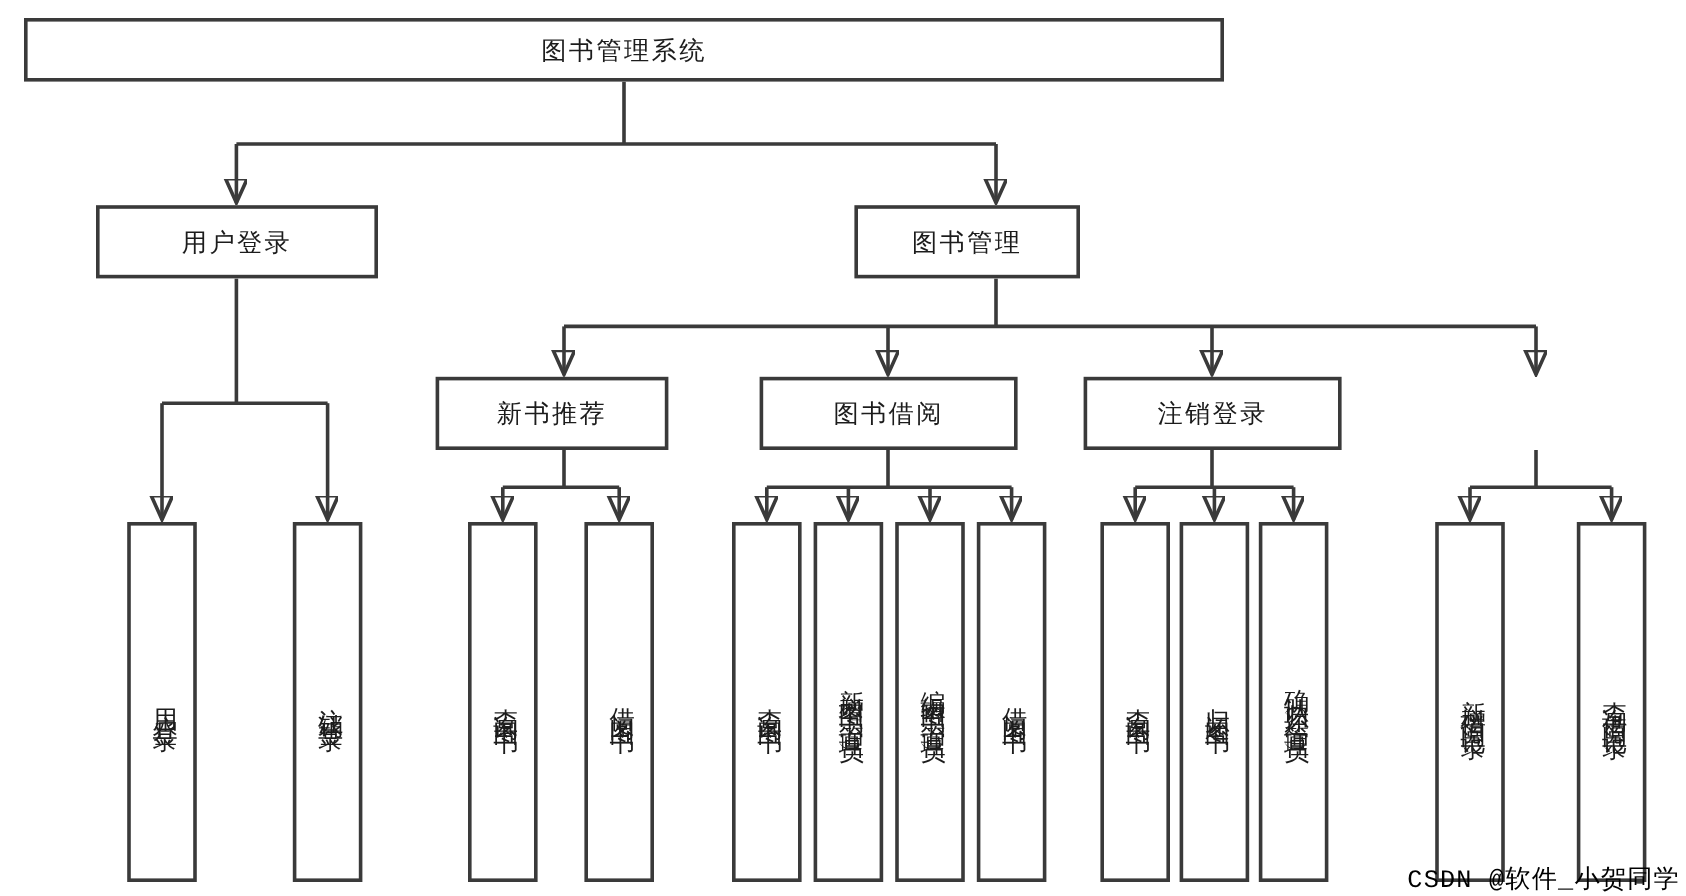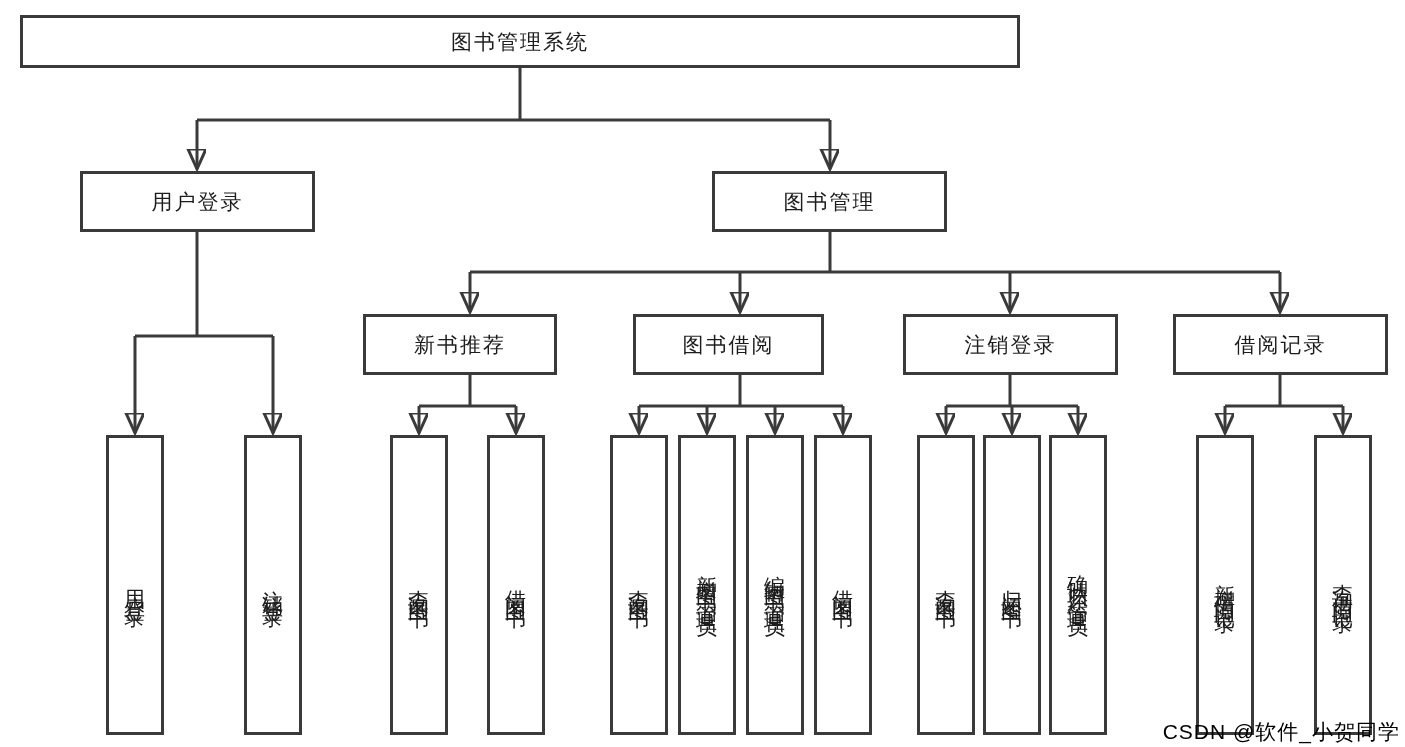--- a/index.html
+++ b/index.html
@@ -2,21 +2,21 @@
 <html><head>
 <meta charset="utf-8">
 <style>
   html, body { margin: 0; padding: 0; background: #ffffff; }
   .canvas {
     position: relative;
     width: 1405px;
     height: 747px;
     background: #ffffff;
     overflow: hidden;
-    font-family: Liberation Sans, sans-serif;
+    font-family: Liberation Mono, monospace;
   }
   .wires {
     position: absolute;
     left: 0; top: 0;
     width: 1405px; height: 747px;
   }
   .wires path, .wires line {
     stroke: #3a3a3a;
     stroke-width: 3;
     fill: none;
@@ -114,35 +114,32 @@
     </g>
   </svg>
 
   <div class="node h" style="left:20px;top:15px;width:1000px;height:53px">
     <span>图书管理系统</span>
   </div>
 
   <div class="node h" style="left:80px;top:171px;width:235px;height:61px">
     <span>用户登录</span>
   </div>
-  <div class="node h" style="left:712px;top:171px;width:235px;height:61px">
+  <div class="node h" style="left:712px;top:171px;width:188px;height:61px">
     <span>图书管理</span>
   </div>
 
   <div class="node h" style="left:363px;top:314px;width:194px;height:61px">
     <span>新书推荐</span>
   </div>
-  <div class="node h" style="left:633px;top:314px;width:191px;height:61px">
+  <div class="node h" style="left:633px;top:314px;width:215px;height:61px">
     <span>图书借阅</span>
   </div>
   <div class="node h" style="left:903px;top:314px;width:215px;height:61px">
     <span>注销登录</span>
-  </div>
-  <div class="node h" style="left:1173px;top:314px;width:215px;height:61px">
-    <span>借阅记录</span>
   </div>
 
   <div class="node v" style="left:106px;top:435px;width:58px;height:300px">
     <span>用户登录</span>
   </div>
   <div class="node v" style="left:244px;top:435px;width:58px;height:300px">
     <span>注销登录</span>
   </div>
 
   <div class="node v" style="left:390px;top:435px;width:58px;height:300px">

